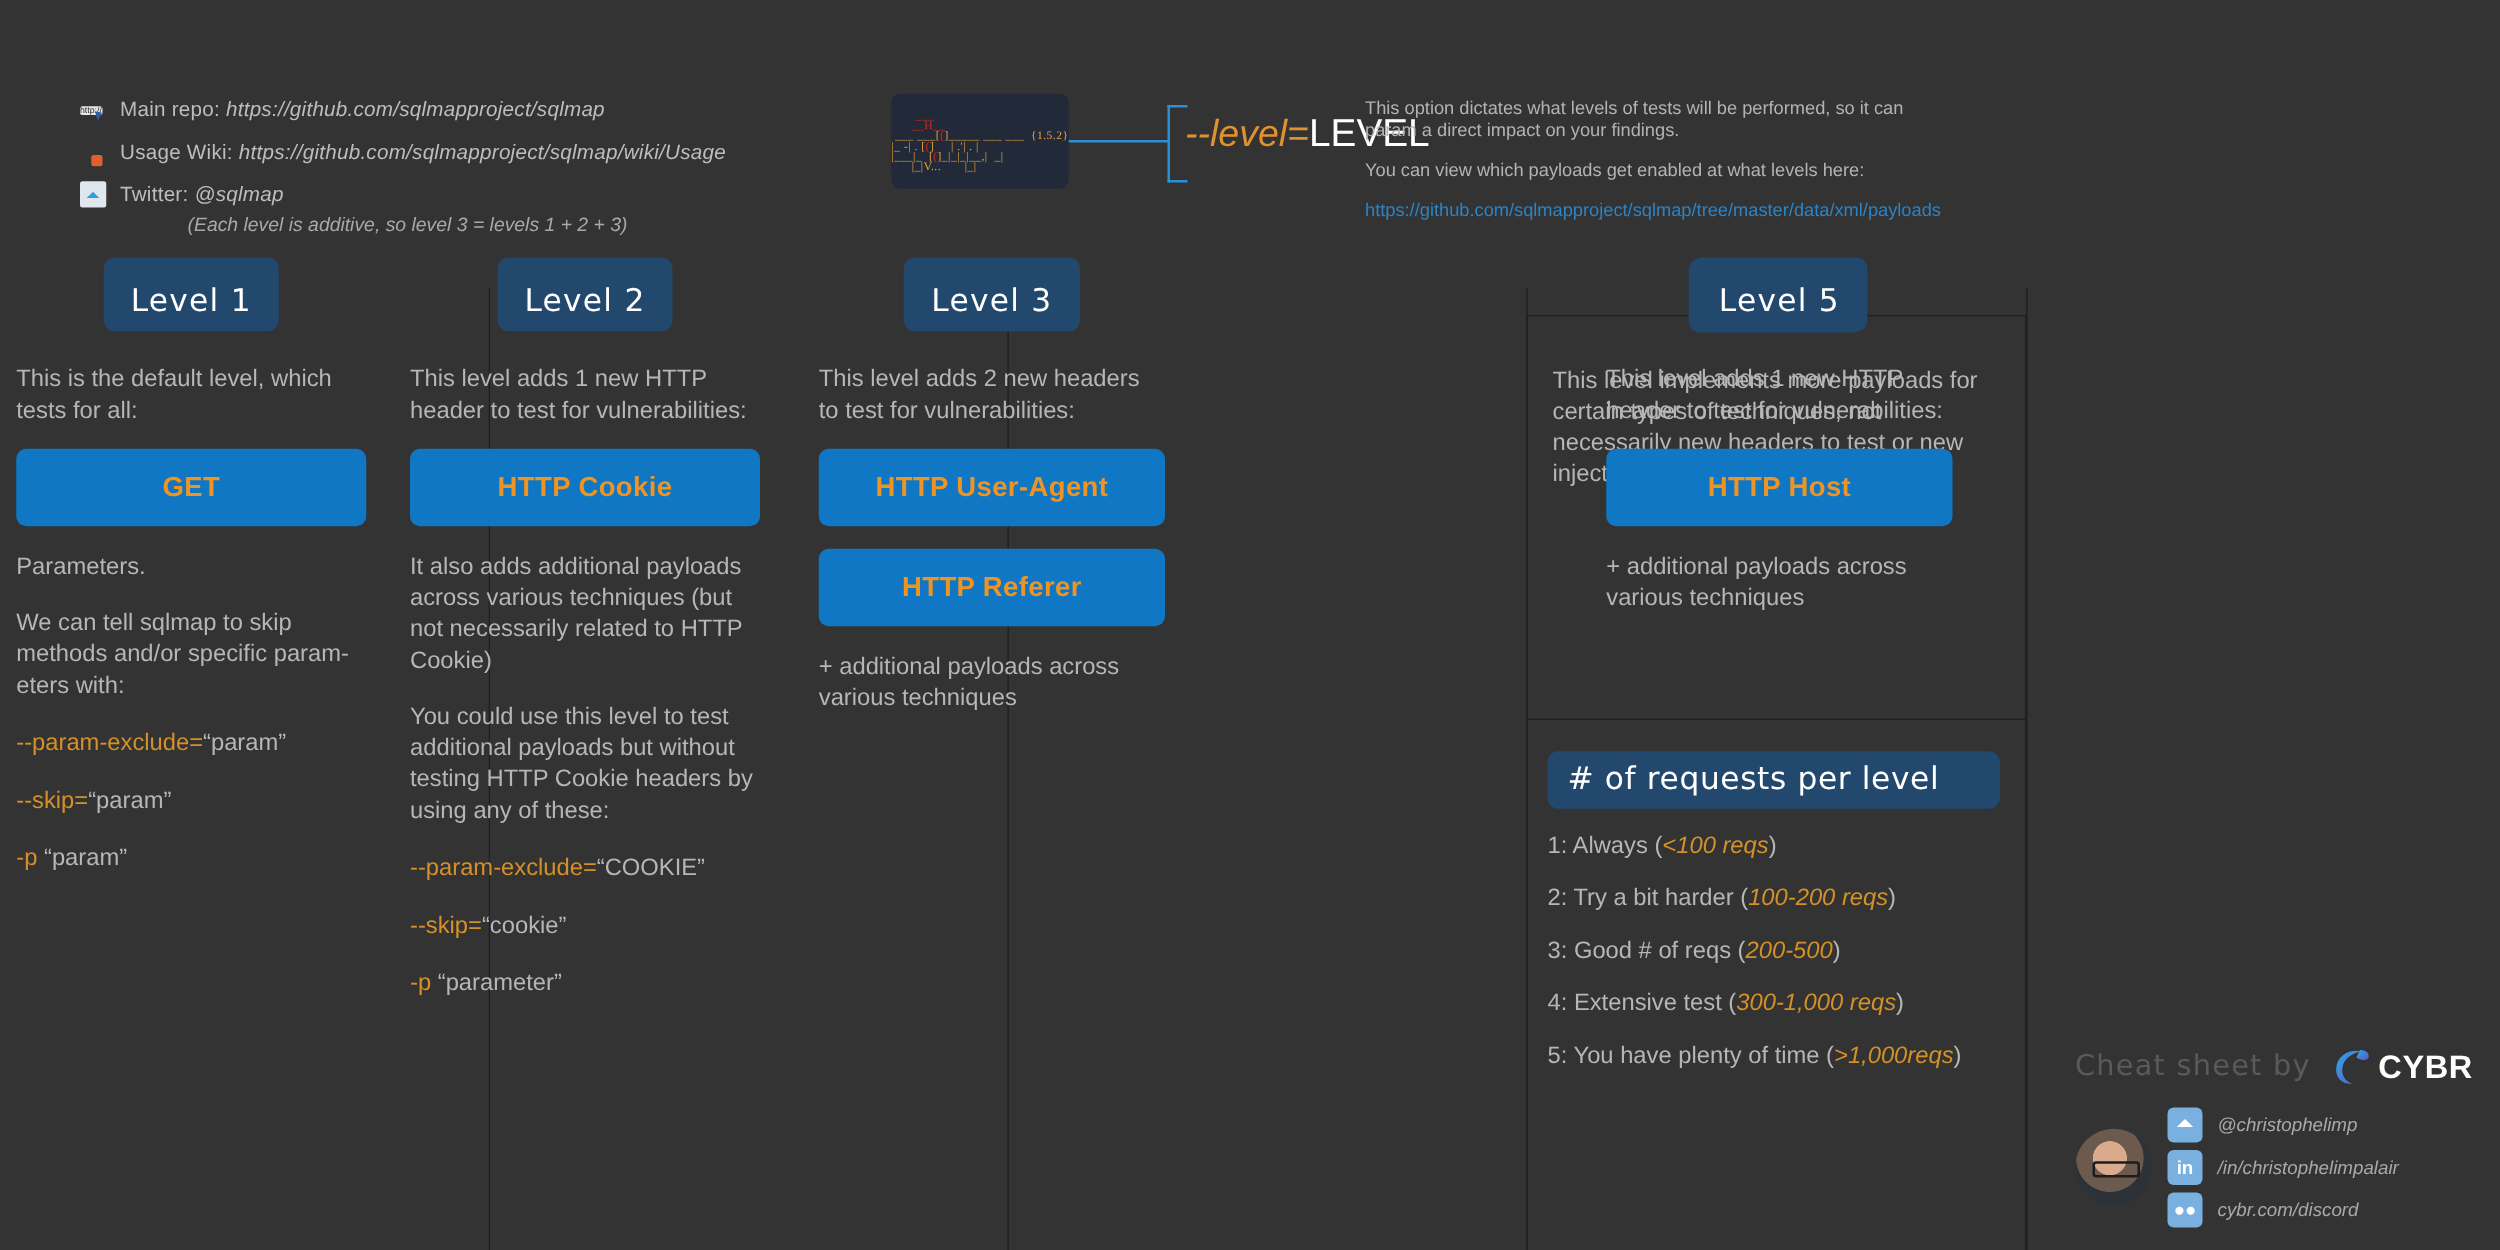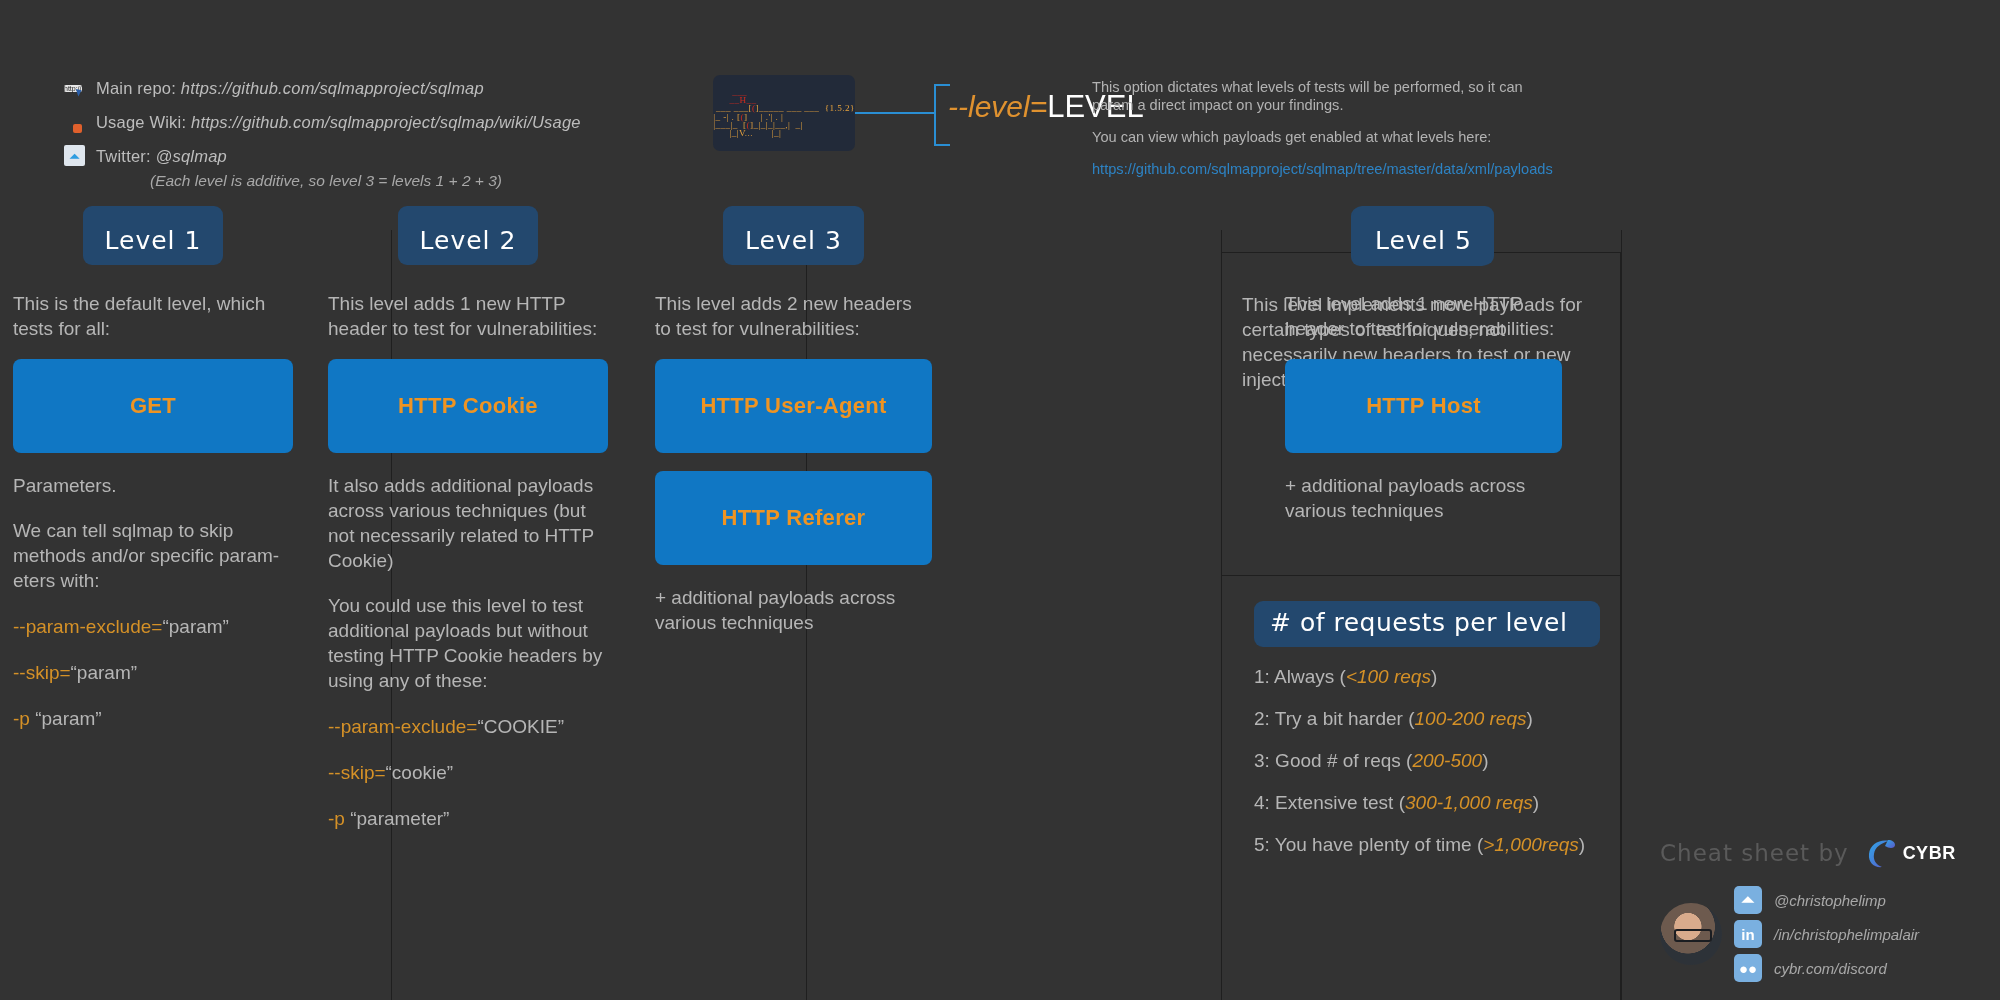--- a/index.html
+++ b/index.html
@@ -61,43 +61,43 @@
 
   
   .col{position:absolute;top:170px;}
   .pill{display:inline-block;background:#23486e;color:#fff;border-radius:9px;
         padding:21px 22px 10px;font-size:25px;line-height:28px;white-space:nowrap;
         font-family:"DejaVu Sans", sans-serif;letter-spacing:1px;}
   .pillwrap{text-align:center;}
   .body-txt{font-size:19px;line-height:25px;color:#b6b6b6;margin-top:26px;}
   .btn{display:block;width:100%;box-sizing:border-box;background:#1077c4;
        border-radius:8px;color:#ef9422;font-size:22px;font-weight:bold;
-       text-align:center;padding:34px 0;margin-top:18px;letter-spacing:.3px;}
+       text-align:center;padding:18px 0;margin-top:18px;letter-spacing:.3px;}
   .para{font-size:19px;line-height:25px;color:#b6b6b6;margin-top:20px;}
   .cmd{font-size:19px;line-height:25px;margin-top:21px;color:#b6b6b6;}
   .cmd .f{color:#d59127;}
 
   
   .box4{position:absolute;left:1221px;top:216px;width:400px;height:764px;
         border:1px solid #1f1f1f;box-sizing:border-box;}
   .box4 .sep{position:absolute;left:0;right:0;top:322px;height:1px;background:#1f1f1f;}
   .col4-top{position:absolute;left:20px;right:20px;top:-46px;}
-  .col4-bot{position:absolute;left:32px;right:20px;top:348px;}
+  .col4-bot{position:absolute;left:16px;right:20px;top:348px;}
   .pill-wide{display:block;background:#23486e;color:#fff;border-radius:9px;
         padding:8px 16px 10px;font-size:25px;line-height:28px;white-space:nowrap;
         font-family:"DejaVu Sans", sans-serif;letter-spacing:.5px;text-align:left;}
   .reqline{font-size:19px;line-height:25px;color:#b6b6b6;margin-top:17px;}
   .reqline i{color:#d59127;font-style:italic;}
 
   
   .cybr{position:absolute;left:1660px;top:800px;width:330px;}
   .cybr-top{display:flex;align-items:center;gap:14px;}
   .cheat{font-size:23px;color:#5a5a5a;font-family:"DejaVu Sans", sans-serif;letter-spacing:1px;}
   .cybr-logo{display:flex;align-items:center;gap:6px;}
-  .cybr-word{font-size:18px;font-weight:bold;color:#fff;letter-spacing:.5px;}
+  .cybr-word{font-size:26px;font-weight:bold;color:#fff;letter-spacing:.5px;}
   .socials{display:flex;align-items:center;margin-top:16px;gap:12px;}
   .avatar{width:62px;height:62px;border-radius:50%;flex:none;
           background:radial-gradient(circle at 45% 38%,#d9ab8c 0 26%,#6d5a4e 27% 52%,#2d3238 53% 100%);
           position:relative;overflow:hidden;}
   .avatar:after{content:"";position:absolute;left:14px;top:26px;width:34px;height:9px;
           border:2px solid #1b1d21;border-radius:3px;}
   .slist{display:flex;flex-direction:column;gap:6px;}
   .srow{display:flex;align-items:center;gap:12px;}
   .sico{width:28px;height:28px;border-radius:5px;background:#7ab0e0;flex:none;
         display:flex;align-items:center;justify-content:center;color:#fff;

